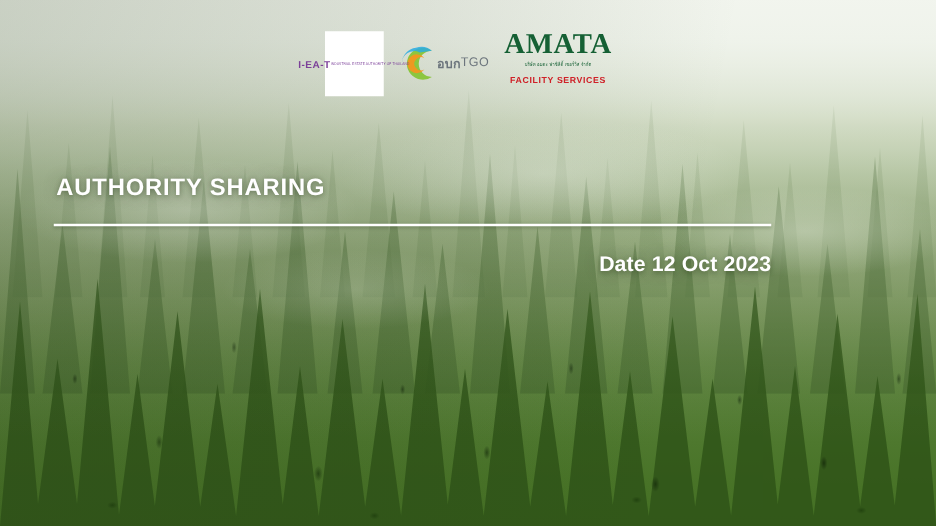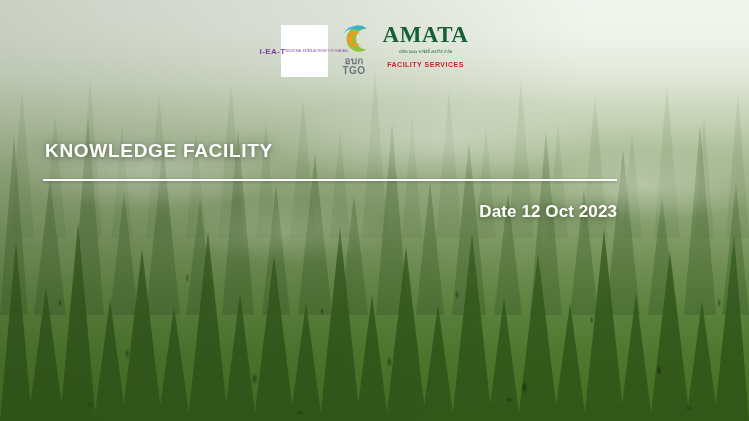--- a/index.html
+++ b/index.html
@@ -123,30 +123,30 @@
     font-size:8px;font-weight:700;color:#7b3f98;letter-spacing:.4px;
     line-height:1;margin-top:1px;white-space:nowrap;
   }
   .ieat-sub{
     font-size:2.6px;color:#7b3f98;line-height:1;margin-top:1.5px;
     letter-spacing:.1px;white-space:nowrap;transform:scaleY(1.2);
   }
 
   
   .logo-tgo{
-    display:flex;flex-direction:column;align-items:center;justify-content:flex-start;
+    display:flex;flex-direction:row;align-items:center;justify-content:center;
     height:54px;
   }
   .tgo-mark{width:33px;height:30px;display:block;}
   .tgo-thai{
     font-size:10px;font-weight:700;color:#6c757d;line-height:1;margin-top:2px;
     letter-spacing:.2px;
   }
   .tgo-word{
-    font-size:10px;font-weight:700;color:#6c757d;line-height:1;margin-top:0px;
+    font-size:10px;font-weight:400;color:#6c757d;line-height:1;margin-top:0px;
     letter-spacing:.4px;
   }
 
   
   .logo-amata{
     display:flex;flex-direction:column;align-items:center;justify-content:space-between;
     height:54px;margin-left:2px;padding-bottom:10px;
   }
   .amata-word{
     font-size:23px;font-weight:700;color:#156034;line-height:.92;
@@ -278,20 +278,20 @@
 
     <div class="logo-amata">
       <div class="amata-word">AMATA</div>
       <div class="amata-thai">บริษัท อมตะ ฟาซิลิตี้ เซอร์วิส จำกัด</div>
       <div class="amata-sub">FACILITY SERVICES</div>
     </div>
 
   </div>
 
   <div class="content">
-    <div class="eyebrow">KNOWLEDGE FACILITY</div>
+    <div class="eyebrow">AUTHORITY SHARING</div>
     <div class="rule"></div>
     <div class="meta">
       <div class="meta-line">Date 12 Oct 2023</div>
     </div>
   </div>
 
 </div>
 
 </body></html>

